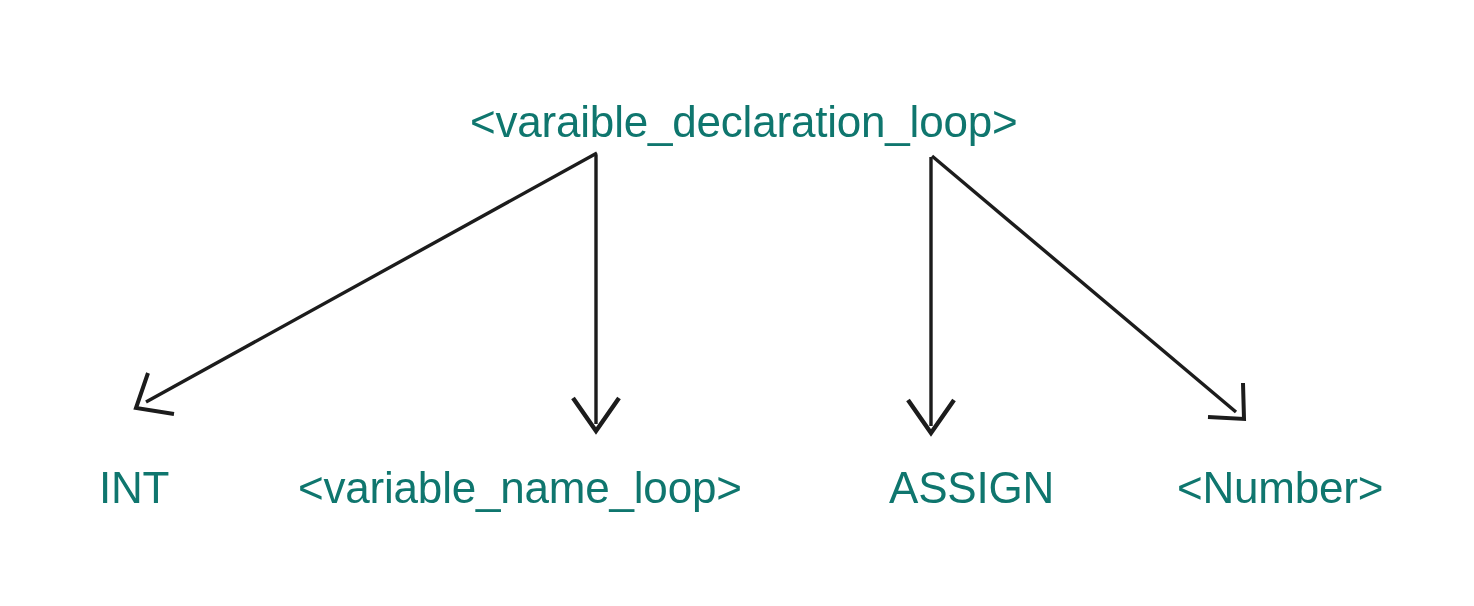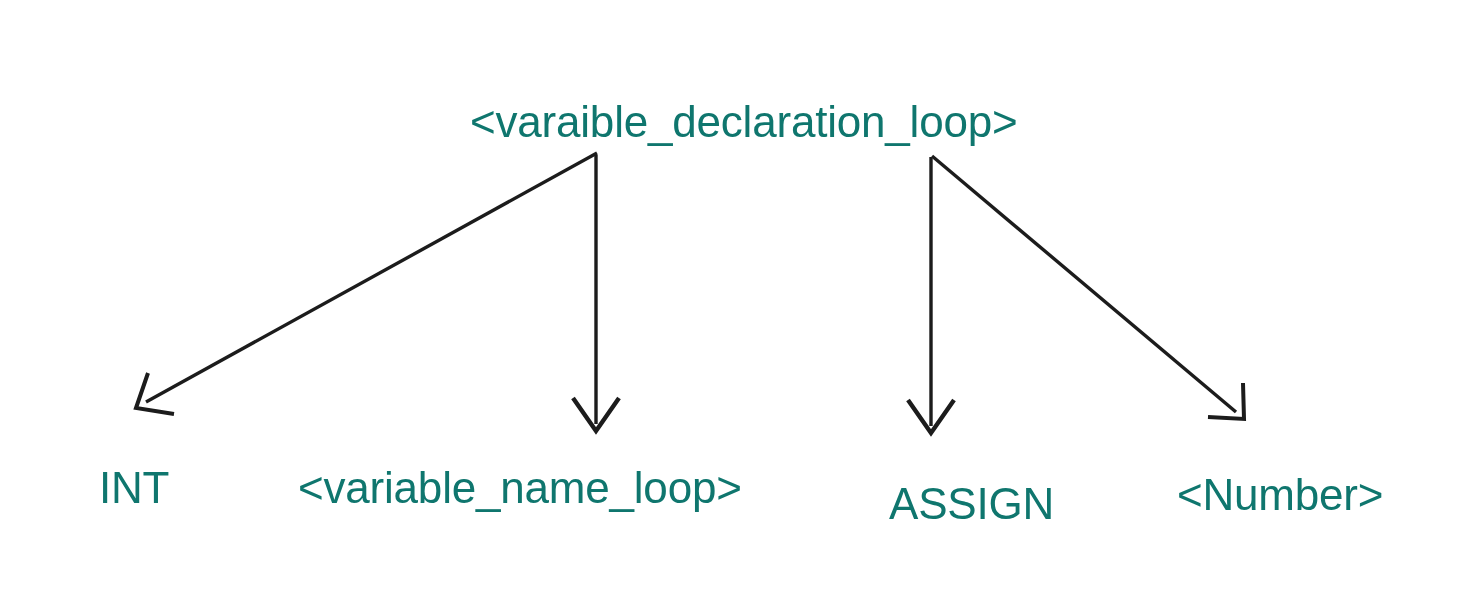--- a/index.html
+++ b/index.html
@@ -43,26 +43,25 @@
   .leaf-int {
     left: 99px;
     top: 466px;
   }
   .leaf-varname {
     left: 298px;
     top: 466px;
   }
   .leaf-assign {
     left: 889px;
-    top: 482px;
+    top: 466px;
   }
   .leaf-number {
     left: 1177px;
     top: 466px;
-    margin-top: 7px;
   }
 </style>
 </head>
 <body>
 
 <div id="diagram-root">
 
   <svg id="tree-edges" viewBox="0 0 1474 606" xmlns="http://www.w3.org/2000/svg">
 
     <g>

